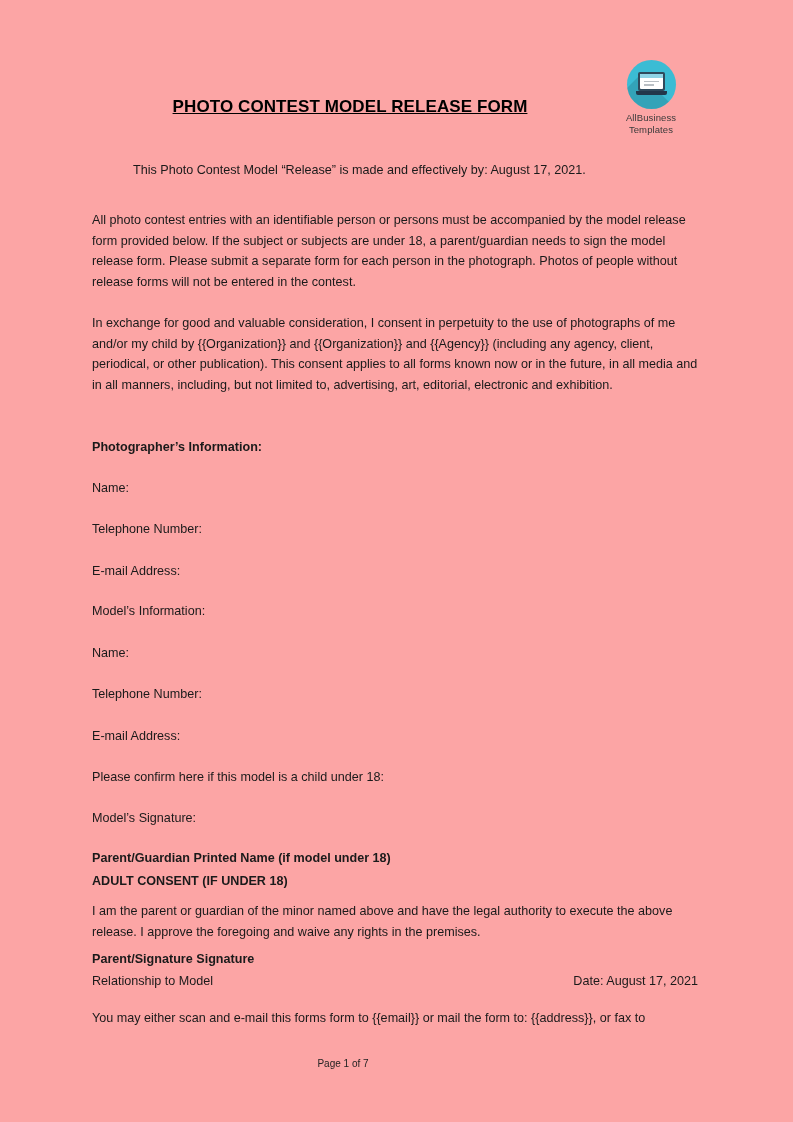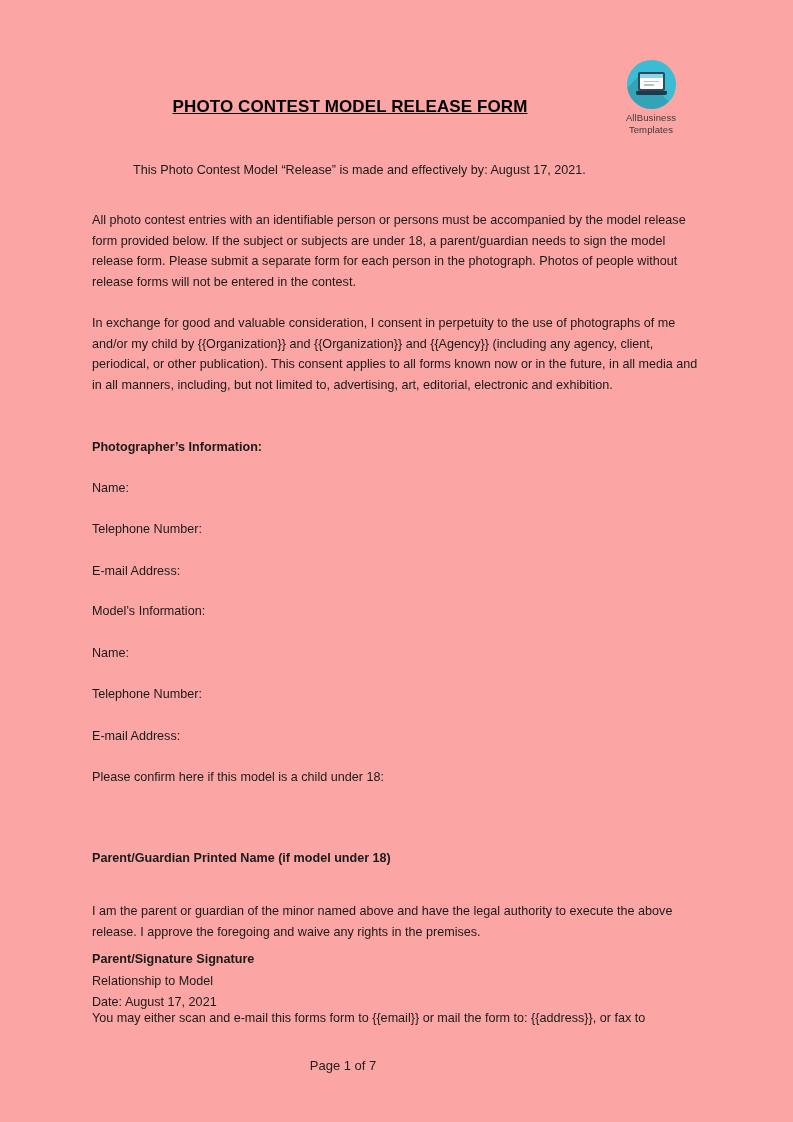--- a/index.html
+++ b/index.html
@@ -135,21 +135,21 @@
 
   
   .abs { position: absolute; left: 92px; }
 
   .footer {
     position: absolute;
     top: 1058px;
     left: 0;
     width: 686px;
     text-align: center;
-    font-size: 13px;
+    font-size: 10px;
     color: #222222;
   }
 </style>
 </head>
 <body>
 
 <div class="page">
 
   <div class="logo-block">
     <div class="logo-circle">
@@ -185,28 +185,30 @@
   <div class="abs line" style="top:561px; width:400px;">E-mail Address:</div>
 
   <div class="abs line" style="top:601px; width:400px;">Model’s Information:</div>
 
   <div class="abs line" style="top:643px; width:400px;">Name:</div>
   <div class="abs line" style="top:684px; width:400px;">Telephone Number:</div>
   <div class="abs line" style="top:726px; width:400px;">E-mail Address:</div>
 
   <div class="abs line" style="top:767px; width:500px;">Please confirm here if this model is a child under 18:</div>
 
+  <div class="abs line" style="top:808px; width:400px;">Model’s Signature:</div>
 
   <div class="abs line b" style="top:848px; width:520px;">Parent/Guardian Printed Name (if model under 18)</div>
+  <div class="abs line b" style="top:871px; width:520px;">ADULT CONSENT (IF UNDER 18)</div>
 
   <div class="abs para" style="top:901px; width:600px;">I am the parent or guardian of the minor named above and have the legal authority to execute the above release. I approve the foregoing and waive any rights in the premises.</div>
 
   <div class="abs line b" style="top:949px; width:520px;">Parent/Signature Signature</div>
 
-  <div class="abs row-split line" style="top:971px; width:606px;flex-direction:column;">
+  <div class="abs row-split line" style="top:971px; width:606px;">
     <span>Relationship to Model</span>
     <span>Date: August 17, 2021</span>
   </div>
 
   <div class="abs line" style="top:1008px; width:620px; white-space:nowrap; overflow:hidden;">You may either scan and e-mail this forms form to {{email}} or mail the form to: {{address}}, or fax to</div>
 
   <div class="footer">Page 1 of 7</div>
 
 </div>
 

